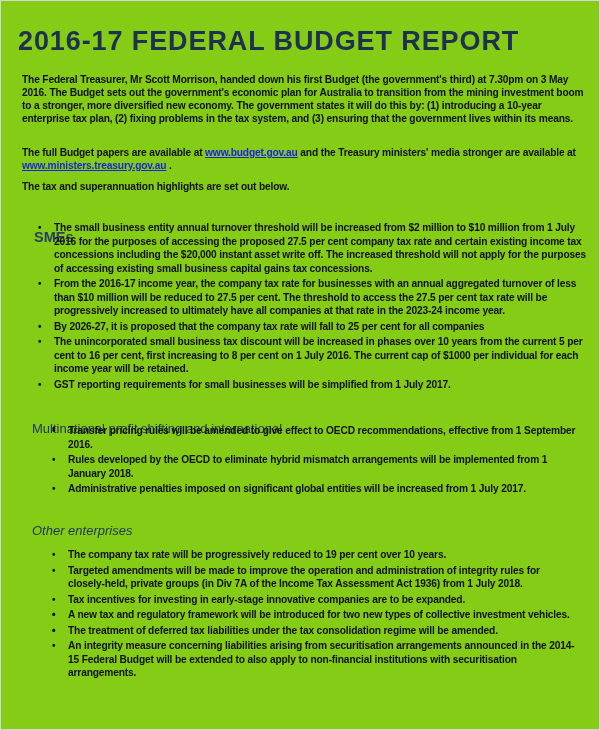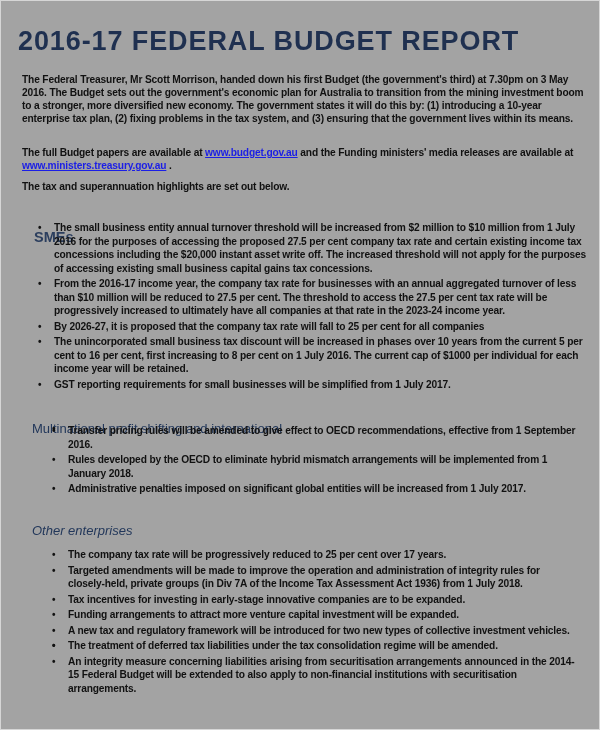--- a/index.html
+++ b/index.html
@@ -6,21 +6,21 @@
   body {
     width: 600px; height: 730px; overflow: hidden;
     background: #ffffff;
     font-family: "Liberation Sans", sans-serif;
     color: #111111;
   }
   .page {
     position: relative;
     width: 598px; height: 728px;
     border: 1px solid #d6d6d6;
-    background: #a3a3a3;
+    background: #84cc16;
     box-sizing: content-box;
   }
   .title {
     position: absolute; left: 17px; top: 25px;
     margin: 0;
     font-size: 27px; font-weight: bold; letter-spacing: 0.9px;
     color: #1f3050;
     white-space: nowrap;
   }
   .body-text {
@@ -61,21 +61,21 @@
 </style>
 </head>
 <body>
 
 <div class="page">
 
   <h1 class="title">2016-17 FEDERAL BUDGET REPORT</h1>
 
   <p class="body-text p1">The Federal Treasurer, Mr Scott Morrison, handed down his first Budget (the government's third) at 7.30pm on 3 May 2016. The Budget sets out the government's economic plan for Australia to transition from the mining investment boom to a stronger, more diversified new economy. The government states it will do this by: (1) introducing a 10-year enterprise tax plan, (2) fixing problems in the tax system, and (3) ensuring that the government lives within its means.</p>
 
-  <p class="body-text p2"><span>The full Budget papers are available at </span><a class="link">www.budget.gov.au</a><span>  and the Funding ministers' media releases are available at </span><a class="link">www.ministers.treasury.gov.au</a><span> .</span></p>
+  <p class="body-text p2"><span>The full Budget papers are available at </span><a class="link">www.budget.gov.au</a><span>  and the Treasury ministers' media stronger are available at </span><a class="link">www.ministers.treasury.gov.au</a><span> .</span></p>
 
   <p class="body-text p3">The tax and superannuation highlights are set out below.</p>
 
   <h2 class="h-sme">SMEs</h2>
   <ul class="bullets sme-list">
     <li><span class="dot">•</span><span>The small business entity annual turnover threshold will be increased from $2 million to $10 million from 1 July 2016 for the purposes of accessing the proposed 27.5 per cent company tax rate and certain existing income tax concessions including the $20,000 instant asset write off. The increased threshold will not apply for the purposes of accessing existing small business capital gains tax concessions.</span></li>
     <li><span class="dot">•</span><span>From the 2016-17 income year, the company tax rate for businesses with an annual aggregated turnover of less than $10 million will be reduced to 27.5 per cent. The threshold to access the 27.5 per cent tax rate will be progressively increased to ultimately have all companies at that rate in the 2023-24 income year.</span></li>
     <li><span class="dot">•</span><span>By 2026-27, it is proposed that the company tax rate will fall to 25 per cent for all companies</span></li>
     <li><span class="dot">•</span><span>The unincorporated small business tax discount will be increased in phases over 10 years from the current 5 per cent to 16 per cent, first increasing to 8 per cent on 1 July 2016. The current cap of $1000 per individual for each income year will be retained.</span></li>
     <li><span class="dot">•</span><span>GST reporting requirements for small businesses will be simplified from 1 July 2017.</span></li>
@@ -84,23 +84,23 @@
   <h3 class="h-sub h-multi">Multinational profit shifting and international</h3>
   <ul class="bullets multi-list">
     <li><span class="dot">•</span></li>
     <li><span class="dot">•</span><span>Transfer pricing rules will be amended to give effect to OECD recommendations, effective from 1 September 2016.</span></li>
     <li><span class="dot">•</span><span>Rules developed by the OECD to eliminate hybrid mismatch arrangements will be implemented from 1 January 2018.</span></li>
     <li><span class="dot">•</span><span>Administrative penalties imposed on significant global entities will be increased from 1 July 2017.</span></li>
   </ul>
 
   <h3 class="h-sub h-other">Other enterprises</h3>
   <ul class="bullets other-list">
-    <li><span class="dot">•</span><span>The company tax rate will be progressively reduced to 25 per cent over 17 years.</span></li>
+    <li><span class="dot">•</span><span>The company tax rate will be progressively reduced to 19 per cent over 10 years.</span></li>
     <li><span class="dot">•</span><span>Targeted amendments will be made to improve the operation and administration of integrity rules for closely-held, private groups (in Div 7A of the Income Tax Assessment Act 1936) from 1 July 2018.</span></li>
     <li><span class="dot">•</span><span>Tax incentives for investing in early-stage innovative companies are to be expanded.</span></li>
-    <li><span class="dot">•</span><span>Funding arrangements to attract more venture capital investment will be expanded.</span></li>
+    <li><span class="dot">•</span></li>
     <li><span class="dot">•</span><span>A new tax and regulatory framework will be introduced for two new types of collective investment vehicles.</span></li>
     <li><span class="dot">•</span></li>
     <li><span class="dot">•</span><span>The treatment of deferred tax liabilities under the tax consolidation regime will be amended.</span></li>
     <li><span class="dot">•</span><span>An integrity measure concerning liabilities arising from securitisation arrangements announced in the 2014-15 Federal Budget will be extended to also apply to non-financial institutions with securitisation arrangements.</span></li>
   </ul>
 
 </div>
 
 </body></html>

